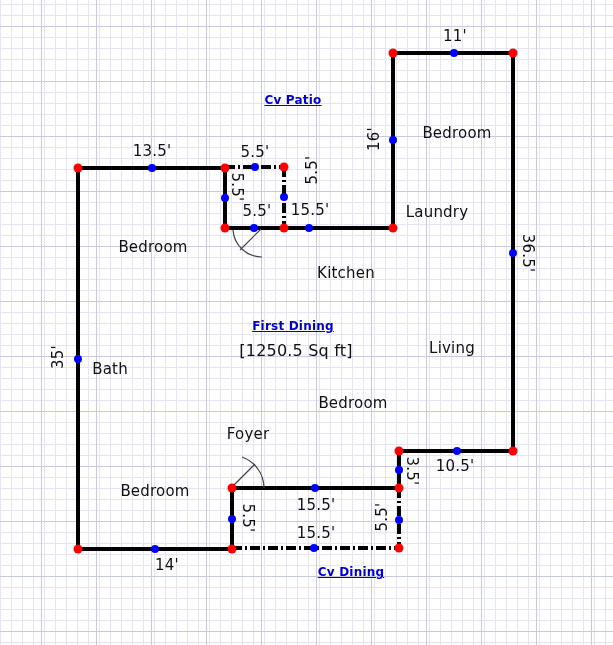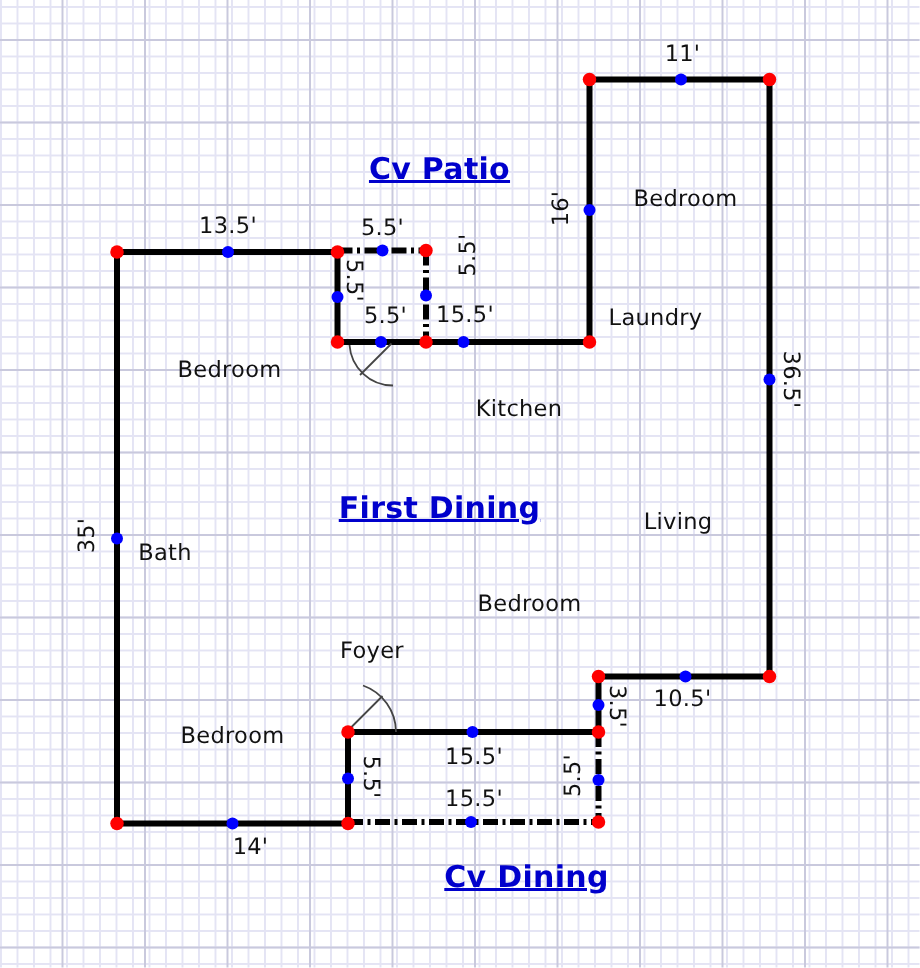--- a/index.html
+++ b/index.html
@@ -30,23 +30,22 @@
   }
   svg.plan{position:absolute;left:0;top:0;width:613px;height:645px;}
   .lbl{
     position:absolute;white-space:nowrap;color:var(--ink);
     transform:translate(-50%,-50%);
     font-size:15px;line-height:1;letter-spacing:0.2px;
   }
   .lbl.rot90{transform:translate(-50%,-50%) rotate(90deg);}
   .lbl.rotm90{transform:translate(-50%,-50%) rotate(-90deg);}
   .area-title{
-    font-size:20px;font-weight:bold;color:var(--title-blue);
+    font-size:12px;font-weight:bold;color:var(--title-blue);
     text-decoration:underline;
-    margin-top:12px;
   }
   .area-sqft{font-size:16px;color:var(--ink);}
 </style>
 </head>
 <body>
 
 <div class="canvas">
 
   <svg class="plan" id="plan-svg" xmlns="http://www.w3.org/2000/svg">
       <line x1="393" y1="53" x2="513" y2="53" stroke="#000000" stroke-width="4" stroke-linecap="square"></line>
@@ -98,20 +97,21 @@
       <circle cx="232" cy="519" r="4" fill="#0000ff"></circle>
       <circle cx="315" cy="488" r="4" fill="#0000ff"></circle>
       <circle cx="399" cy="470" r="4" fill="#0000ff"></circle>
       <circle cx="457" cy="451" r="4" fill="#0000ff"></circle>
       <circle cx="314" cy="548" r="4" fill="#0000ff"></circle>
       <circle cx="399" cy="520" r="4" fill="#0000ff"></circle>
     </svg>
 
   <div class="lbl area-title" style="left: 293px; top: 100px;">Cv Patio</div>
   <div class="lbl area-title" style="left: 293px; top: 326px;">First Dining</div>
+  <div class="lbl area-sqft" style="left: 296px; top: 351px;">[1250.5 Sq ft]</div>
   <div class="lbl area-title" style="left: 351px; top: 572px;">Cv Dining</div>
 
   <div class="lbl" style="left: 457px; top: 133px;">Bedroom</div>
   <div class="lbl" style="left: 437px; top: 212px;">Laundry</div>
   <div class="lbl" style="left: 346px; top: 273px;">Kitchen</div>
   <div class="lbl" style="left: 153px; top: 247px;">Bedroom</div>
   <div class="lbl" style="left: 110px; top: 369px;">Bath</div>
   <div class="lbl" style="left: 452px; top: 348px;">Living</div>
   <div class="lbl" style="left: 353px; top: 403px;">Bedroom</div>
   <div class="lbl" style="left: 248px; top: 434px;">Foyer</div>

